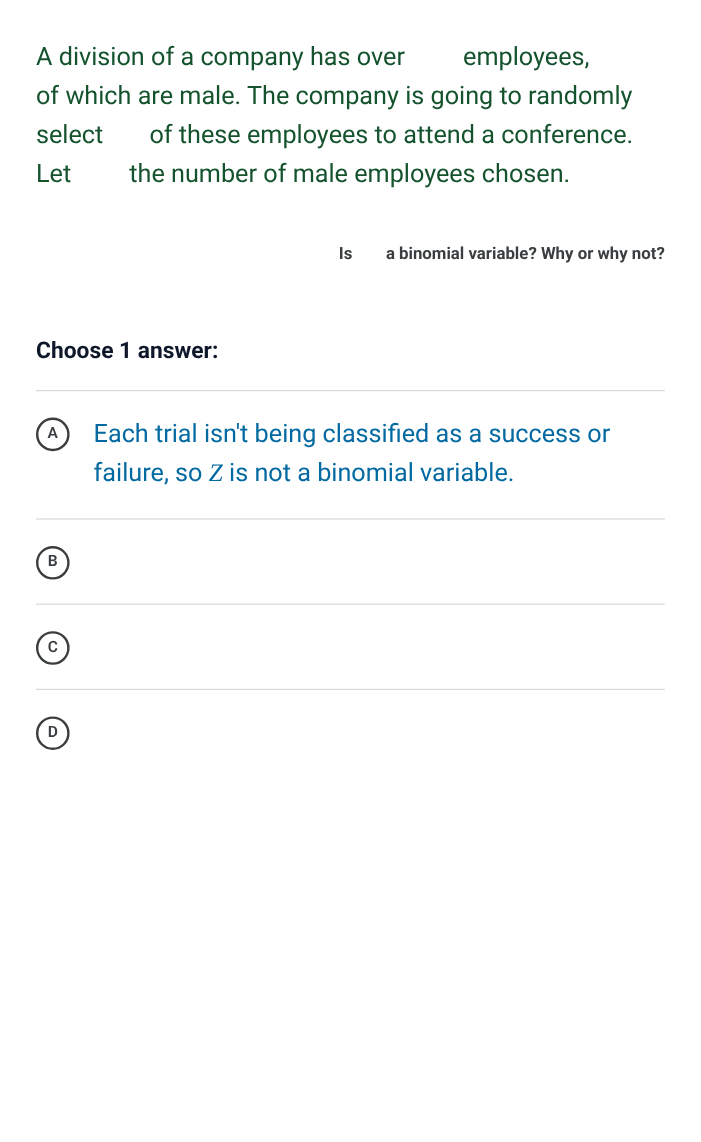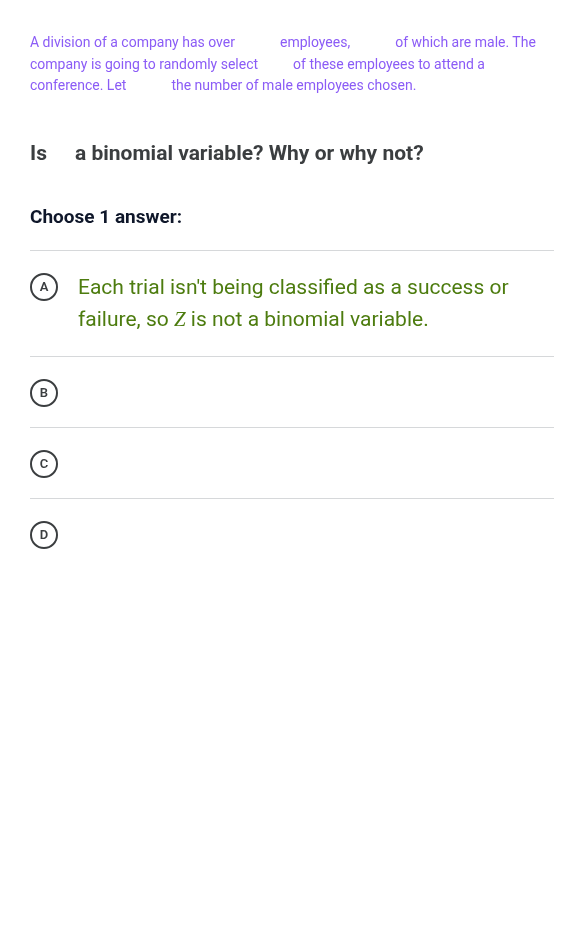--- a/index.html
+++ b/index.html
@@ -8,31 +8,32 @@
       box-sizing: border-box;
     }
     body {
       font-family: -apple-system, BlinkMacSystemFont, "Segoe UI", Roboto, "Helvetica Neue", Arial, sans-serif;
       background: #ffffff;
       color: #3b3e40;
       padding: 32px 30px 20px 30px;
       width: 584px;
     }
     .problem-text {
-      font-size: 14px;
+      font-size: 21px;
       line-height: 1.55;
-      color: #8b5cf6;
+      color: #14532d;
       margin-bottom: 40px;
     }
     .question-text {
-      font-size: 21px;
+      font-size: 14px;
       line-height: 1.55;
       color: #3b3e40;
       font-weight: 700;
-      margin-bottom: 35px;
+      margin-bottom: 56px;
+      text-align: right;
     }
     .question-text .var-gap {
       font-weight: 400;
       display: inline-block;
       width: 28px;
     }
     .choose-label {
       font-size: 19px;
       font-weight: 700;
       color: #0f172a;
@@ -62,21 +63,21 @@
       justify-content: center;
       font-size: 13px;
       font-weight: 600;
       color: #3b3e40;
       margin-right: 20px;
       margin-top: 2px;
     }
     .option-text {
       font-size: 21px;
       line-height: 1.55;
-      color: #4d7c0f;
+      color: #0369a1;
     }
     .math-var {
       font-family: "Times New Roman", Times, serif;
       font-style: italic;
       font-weight: 500;
     }
     .gap {
       display: inline-block;
       width: 38px;
     }

